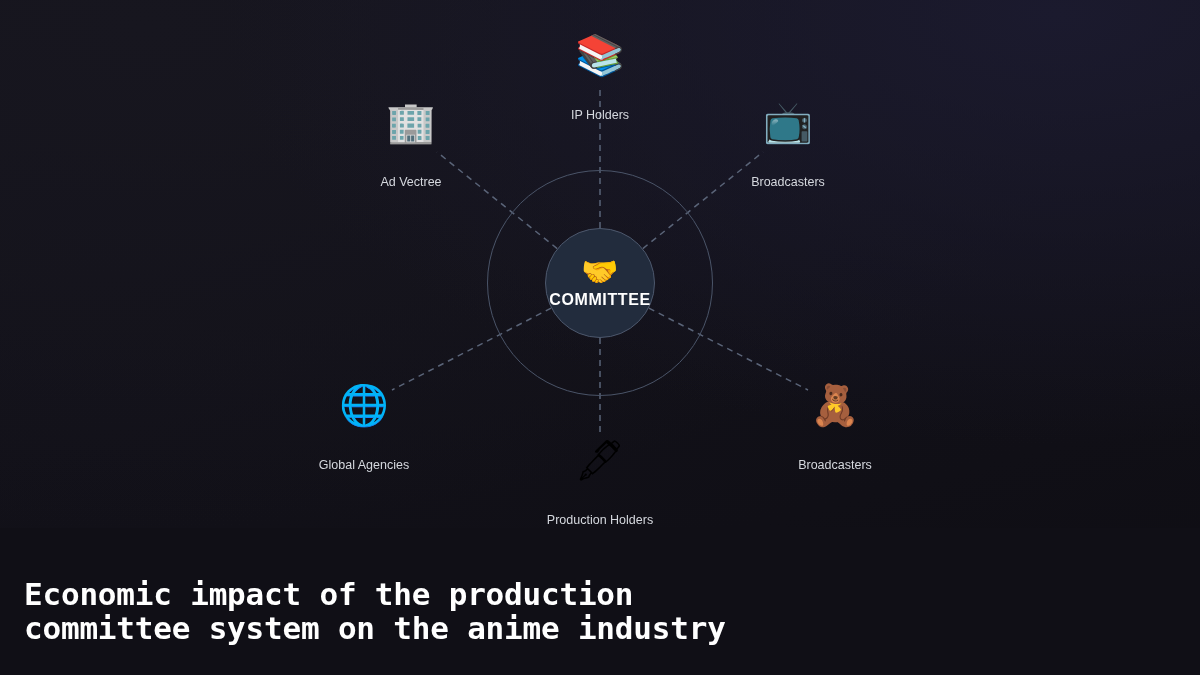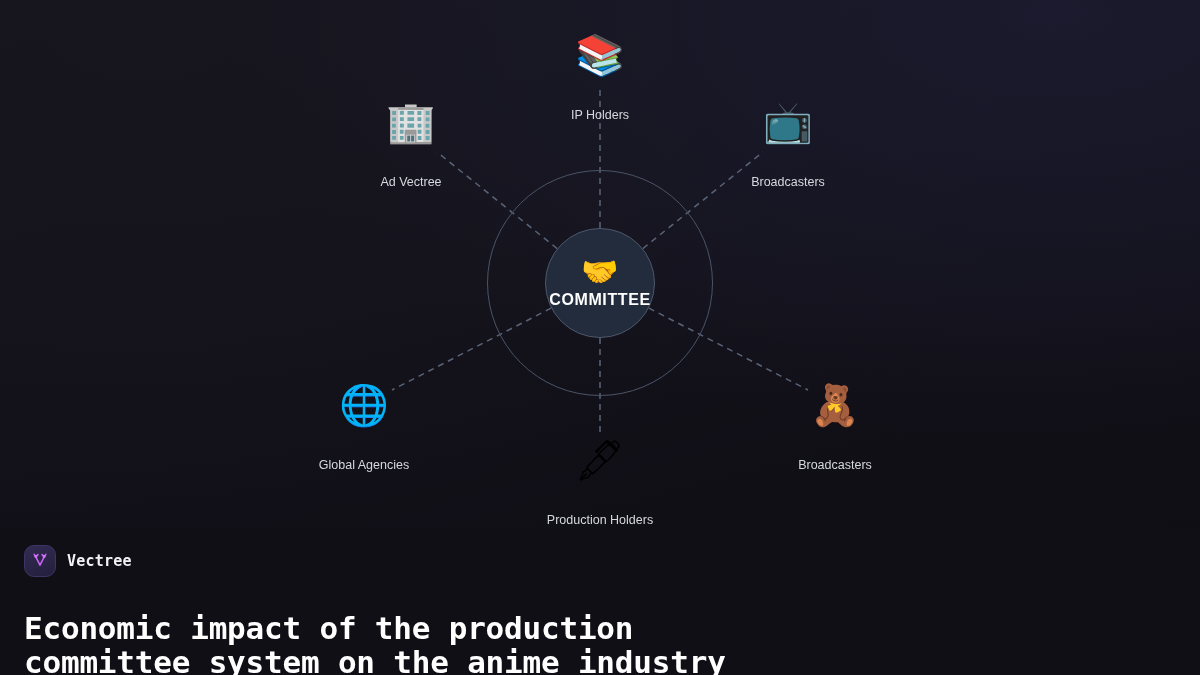--- a/index.html
+++ b/index.html
@@ -211,36 +211,20 @@
 
     <div class="node" style="left:600px; top:437px;">
       <span class="node-emoji">🖋</span>
       <span class="node-label">Production Holders</span>
     </div>
 
   </div>
 
   <div id="footer">
 
-    <div class="brand">
-      <span class="brand-mark">
-        <svg width="20" height="20" viewBox="0 0 24 24" aria-hidden="true">
-          <g fill="none" stroke="#c964f5" stroke-width="1.9" stroke-linecap="round" stroke-linejoin="round">
-            <path d="M7 7 L12 17 L17 7"></path>
-            <path d="M7 7 L5 4"></path>
-            <path d="M7 7 L9.5 4.4"></path>
-            <path d="M17 7 L19 4"></path>
-            <path d="M17 7 L14.5 4.4"></path>
-          </g>
-          <circle cx="7" cy="6.6" r="1.7" fill="#d77bfb"></circle>
-          <circle cx="17" cy="6.6" r="1.7" fill="#d77bfb"></circle>
-        </svg>
-      </span>
-      <span class="brand-name">Vectree</span>
-    </div>
 
     <div id="title-row">
       <h1 id="headline">Economic impact of the production
 committee system on the anime industry</h1>
 
     </div>
 
   </div>
 
 </div>

